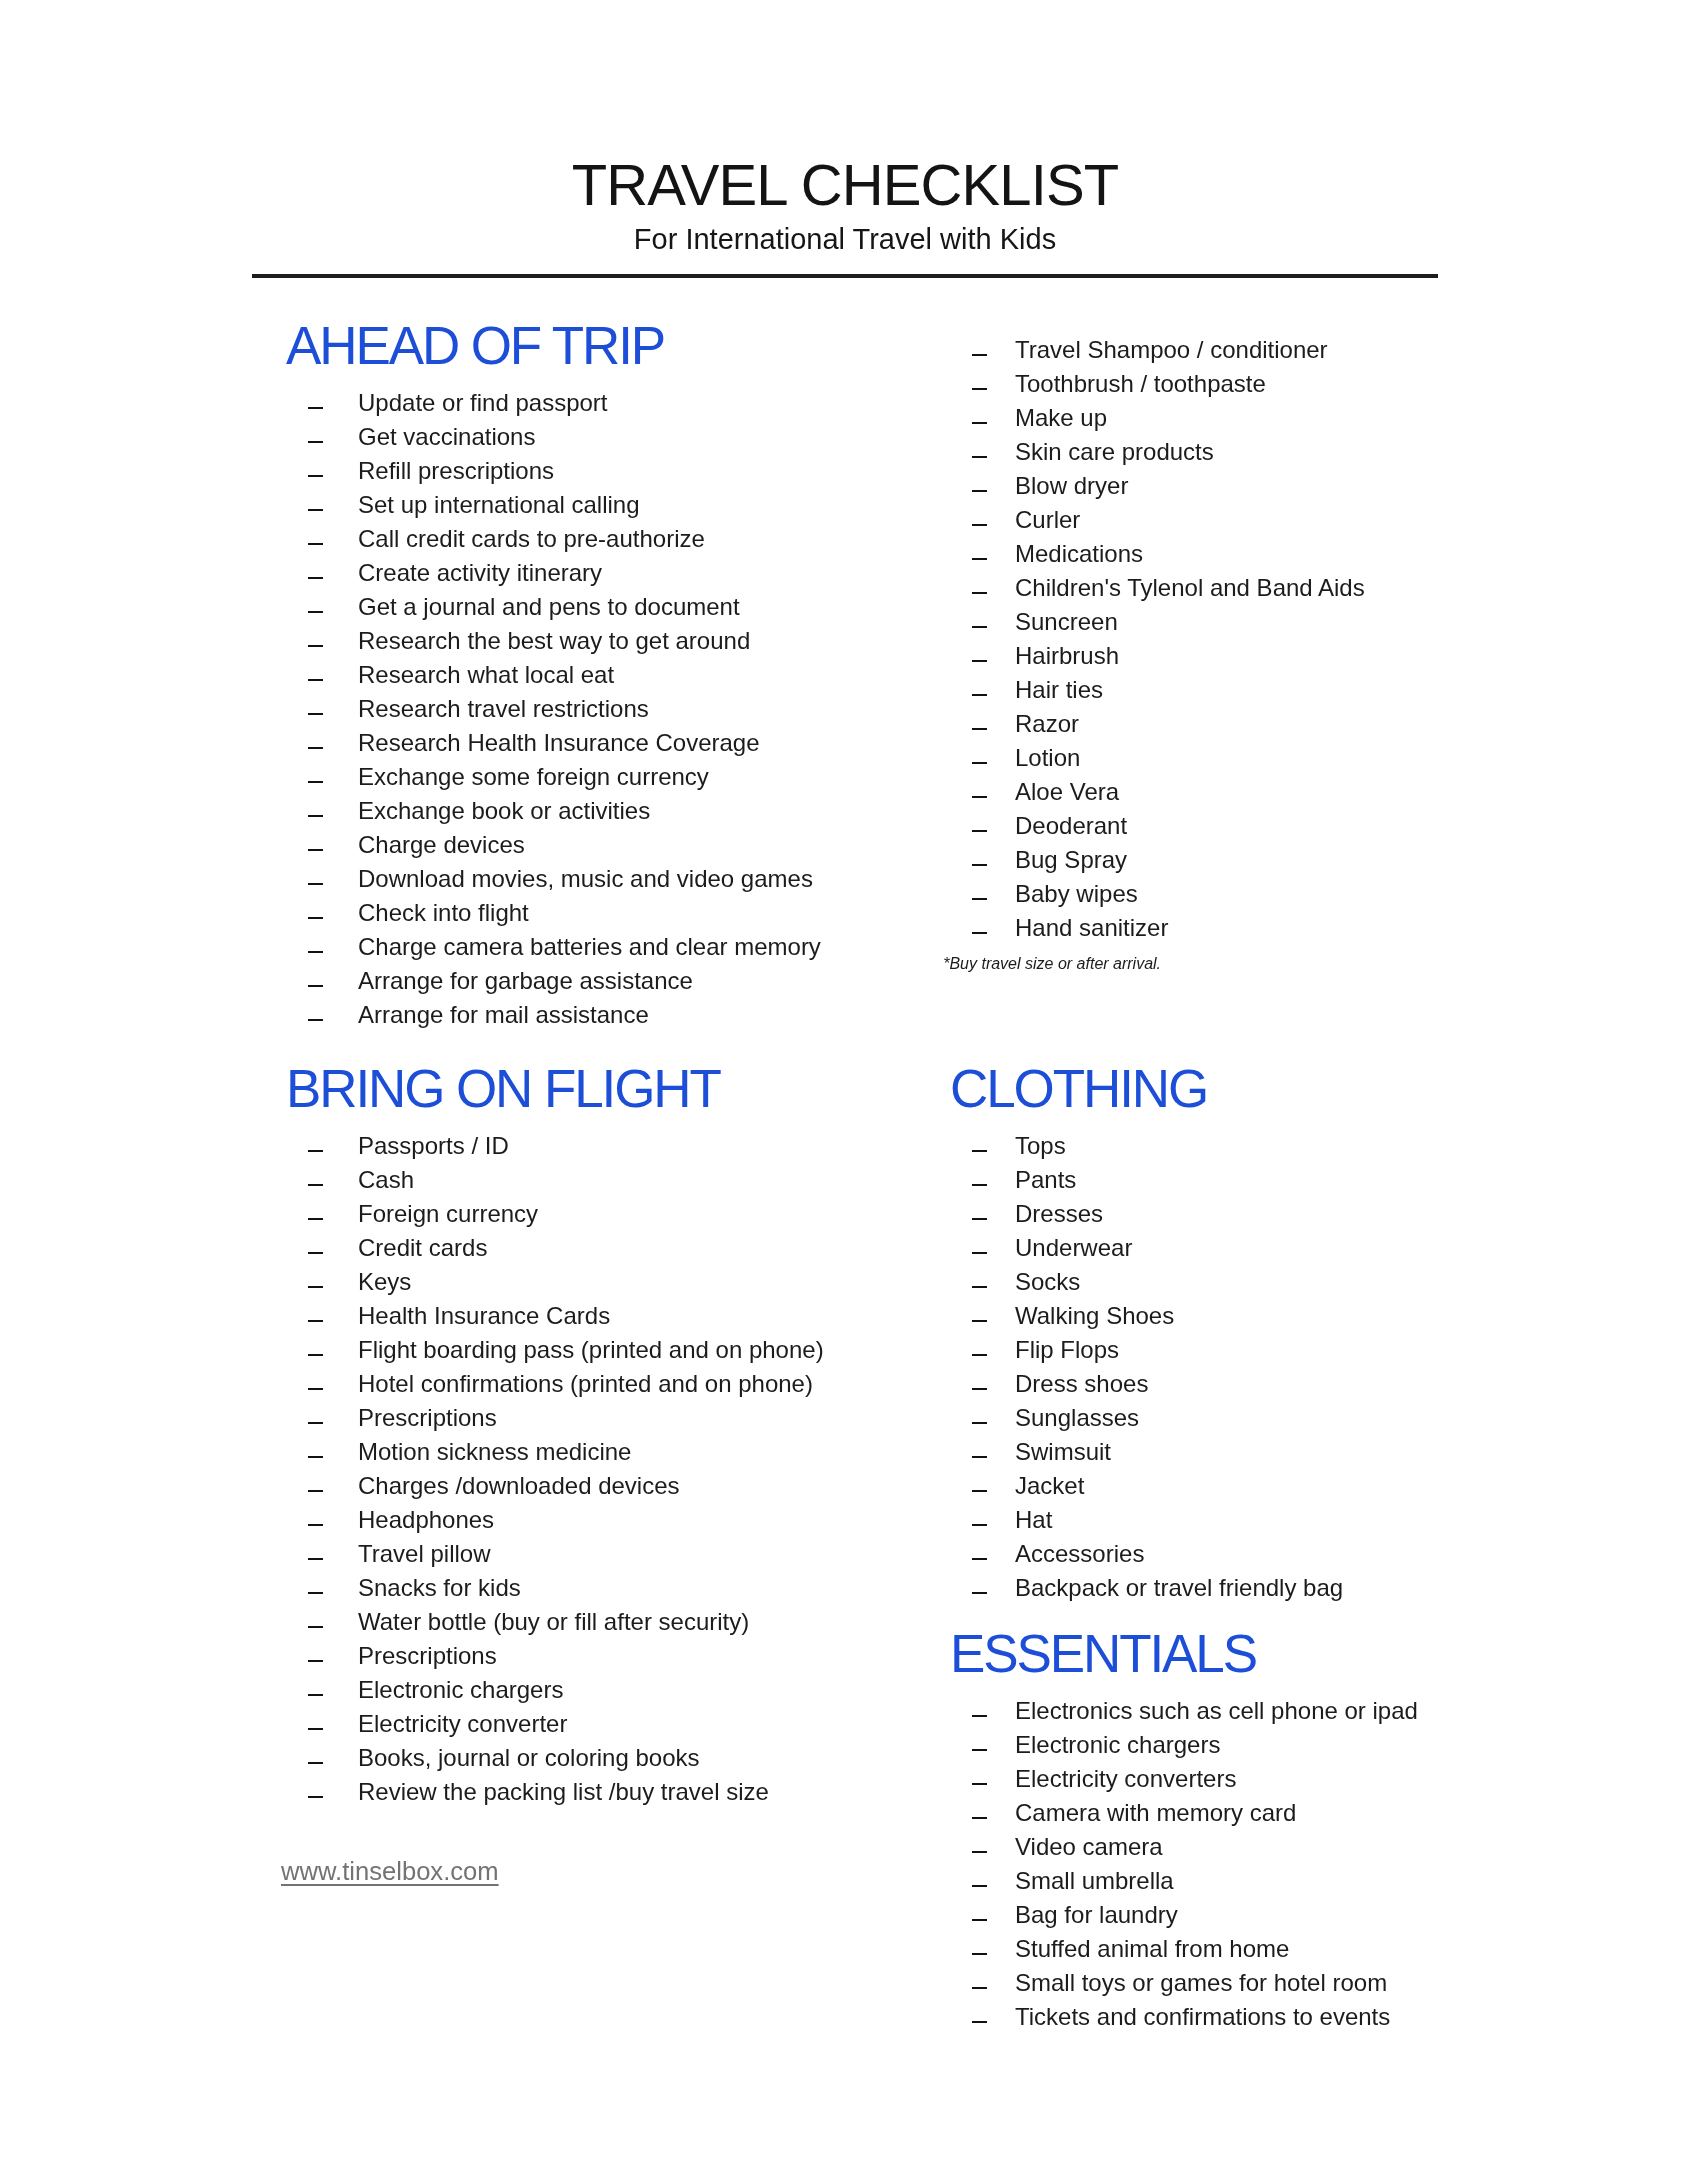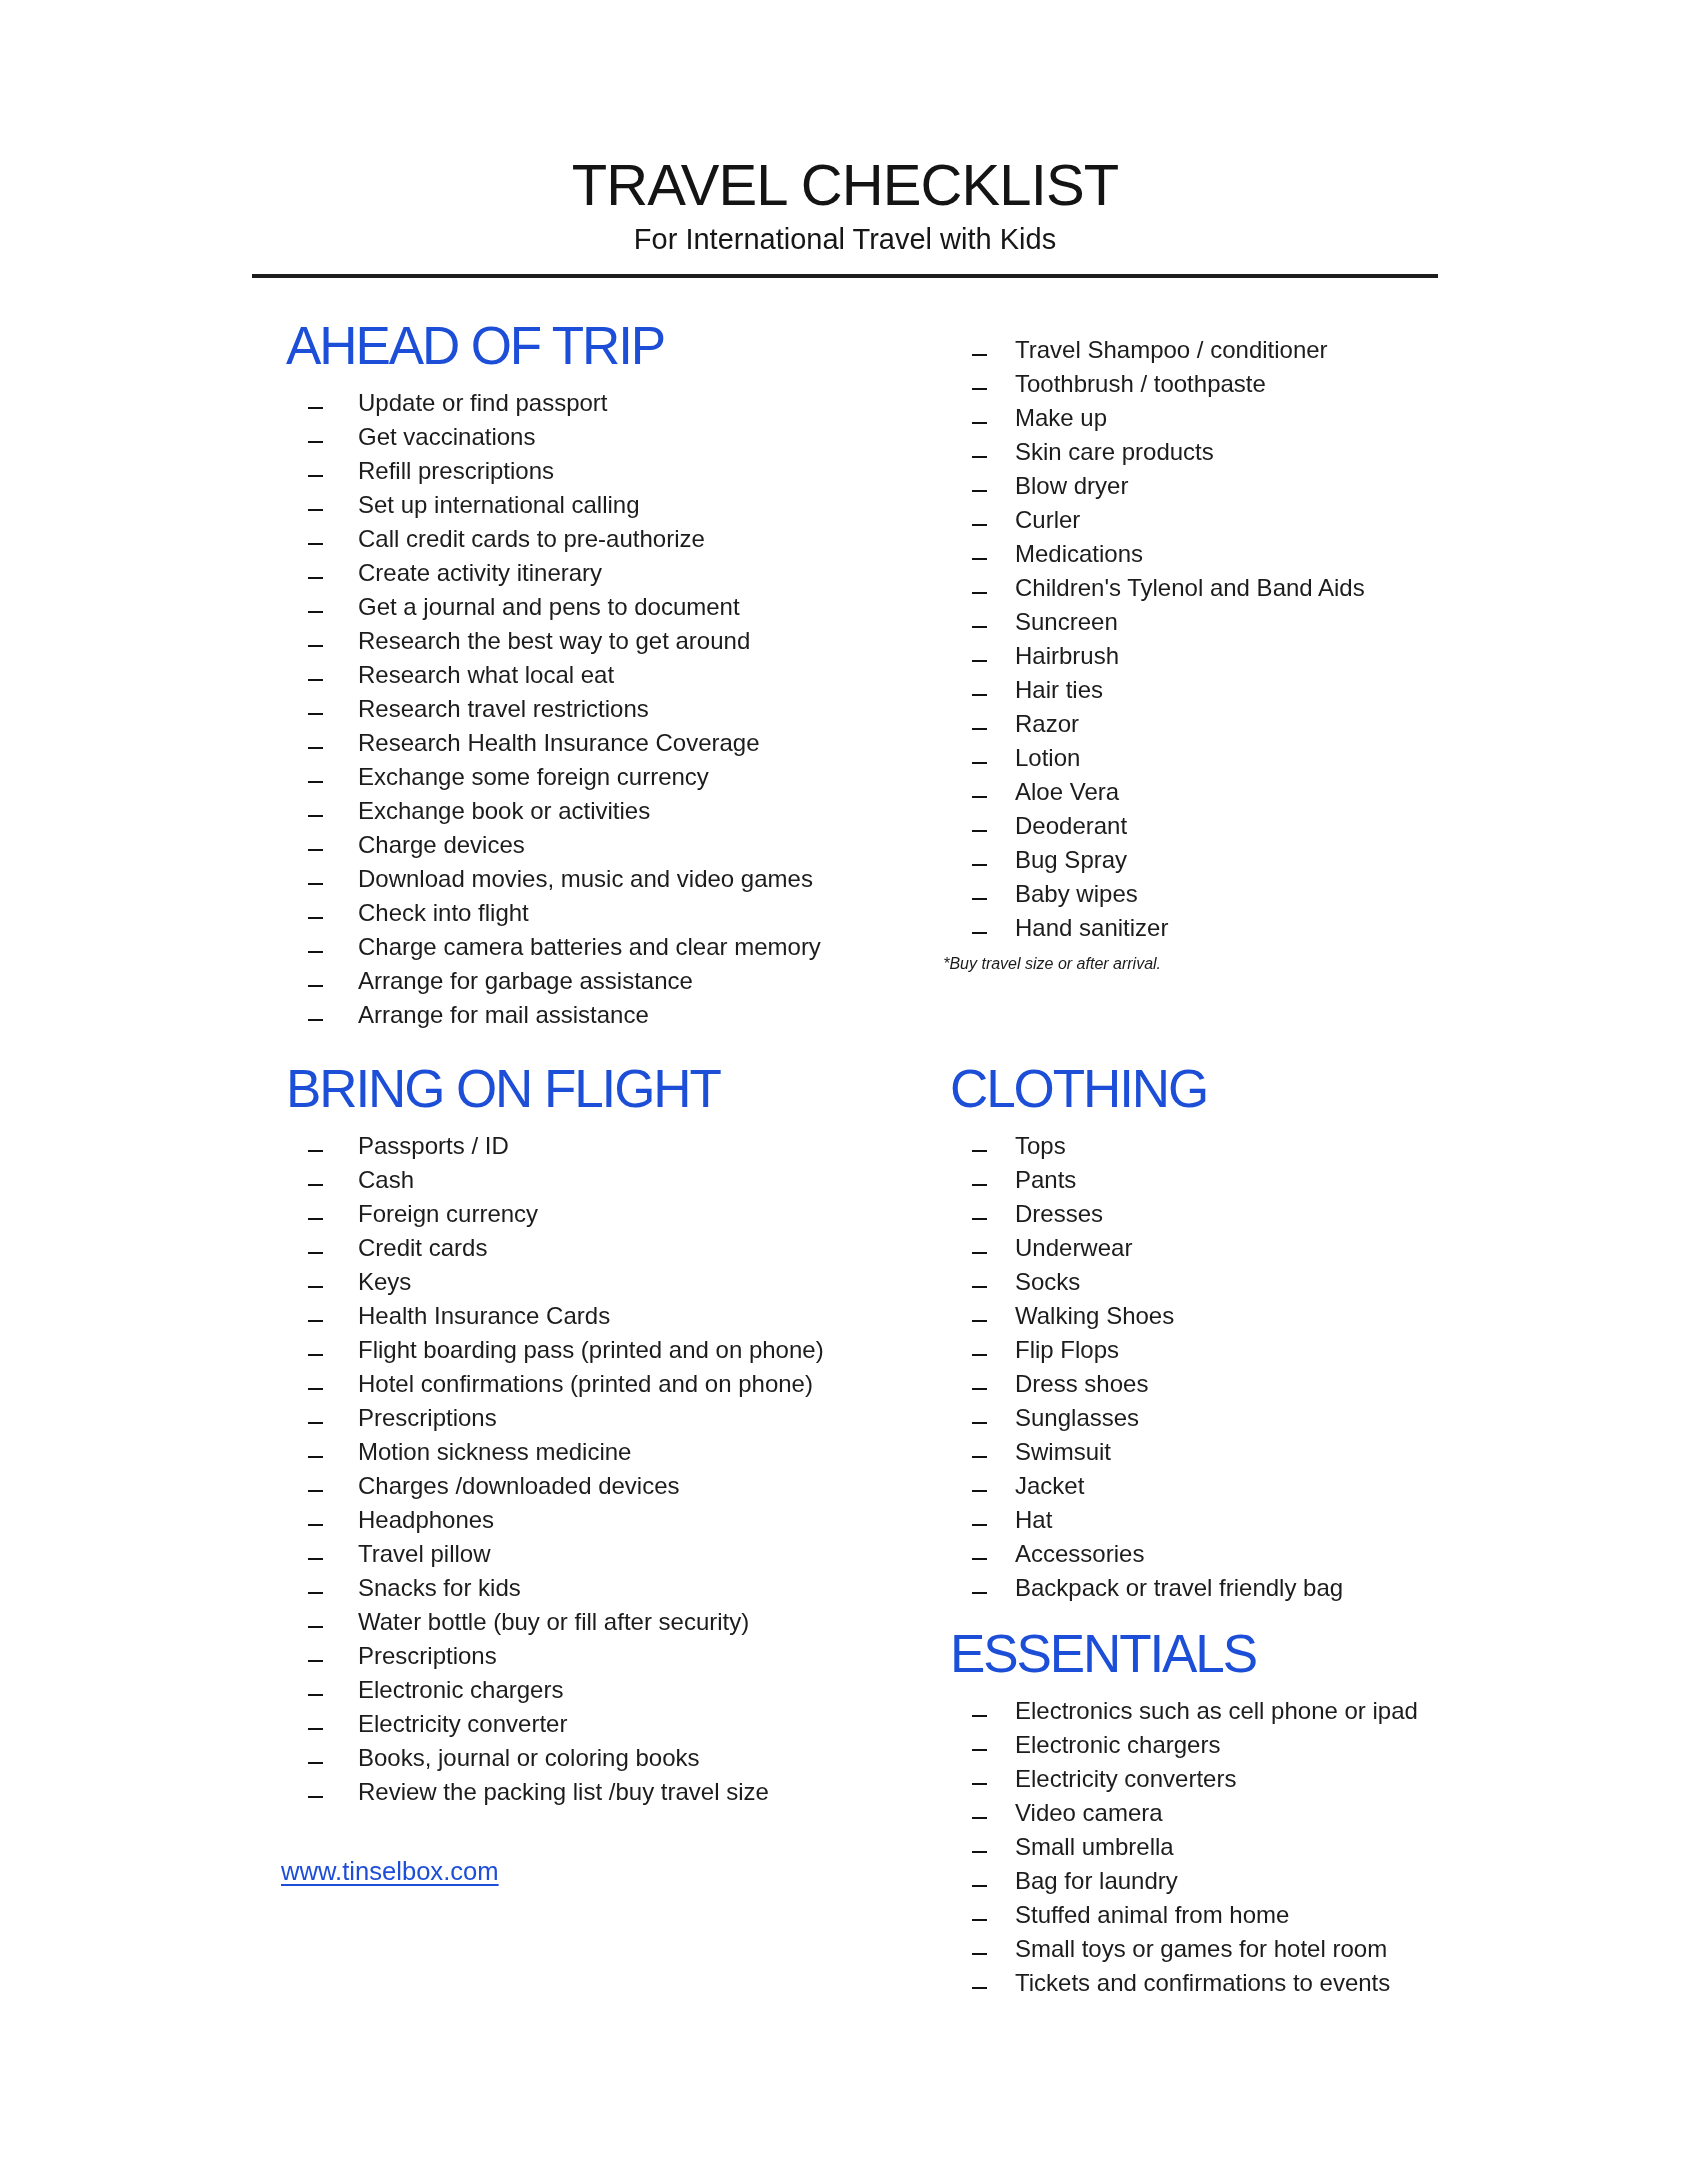--- a/index.html
+++ b/index.html
@@ -82,21 +82,21 @@
     margin-left:-6.8px;
     font-size:16px;
     font-style:italic;
     color:#1c1c1c;
   }
   
   .site-link{
     position:absolute;
     left:281px; top:1857px;
     font-size:25.6px;
-    color:#1d4ed8;
+    color:#737373;
     text-decoration:underline;
     text-underline-offset:4.3px;
     cursor:pointer;
     white-space:nowrap;
   }
 </style>
 </head>
 <body>
 
 <div class="page">
@@ -425,20 +425,24 @@
         <div class="item">
           <span class="tick"></span>
           <span class="label">Electronic chargers</span>
         </div>
         <div class="item">
           <span class="tick"></span>
           <span class="label">Electricity converters</span>
         </div>
         <div class="item">
           <span class="tick"></span>
+          <span class="label">Camera with memory card</span>
+        </div>
+        <div class="item">
+          <span class="tick"></span>
           <span class="label">Video camera</span>
         </div>
         <div class="item">
           <span class="tick"></span>
           <span class="label">Small umbrella</span>
         </div>
         <div class="item">
           <span class="tick"></span>
           <span class="label">Bag for laundry</span>
         </div>

